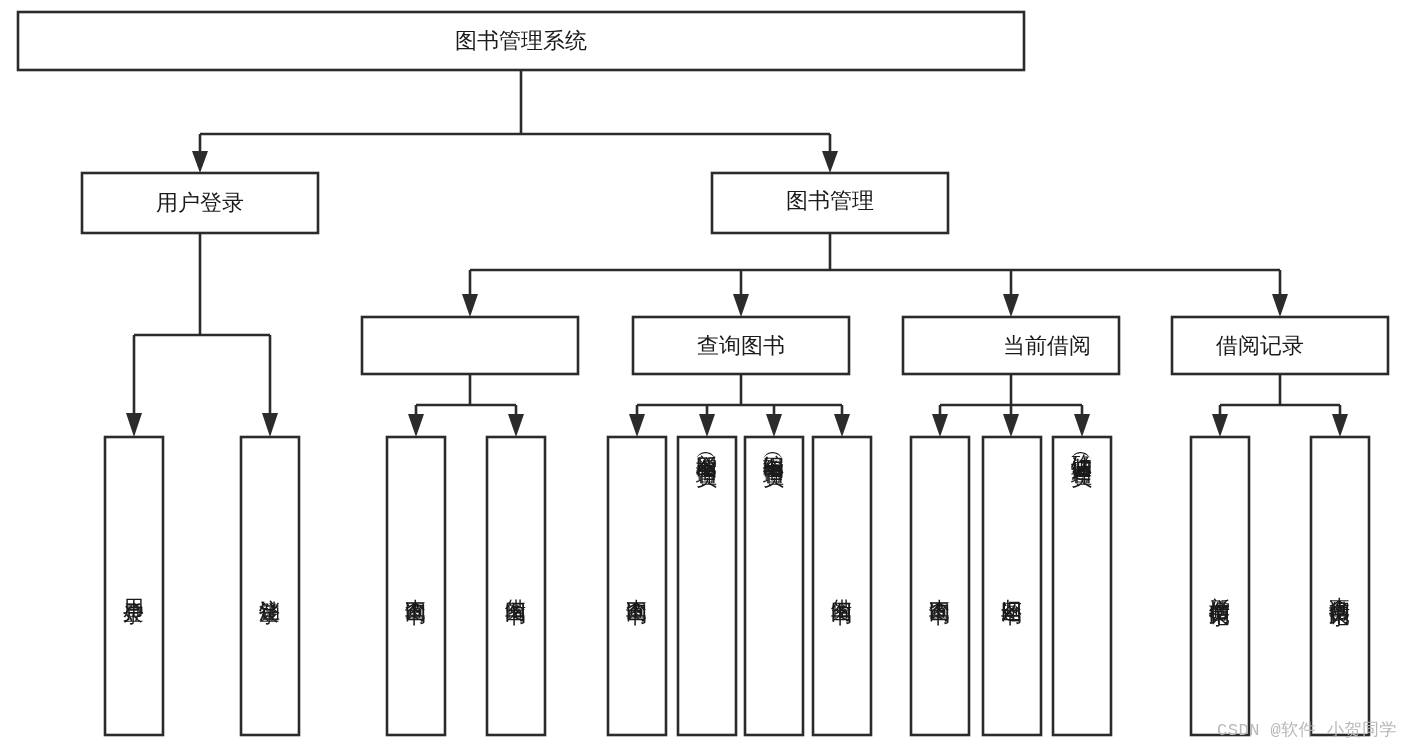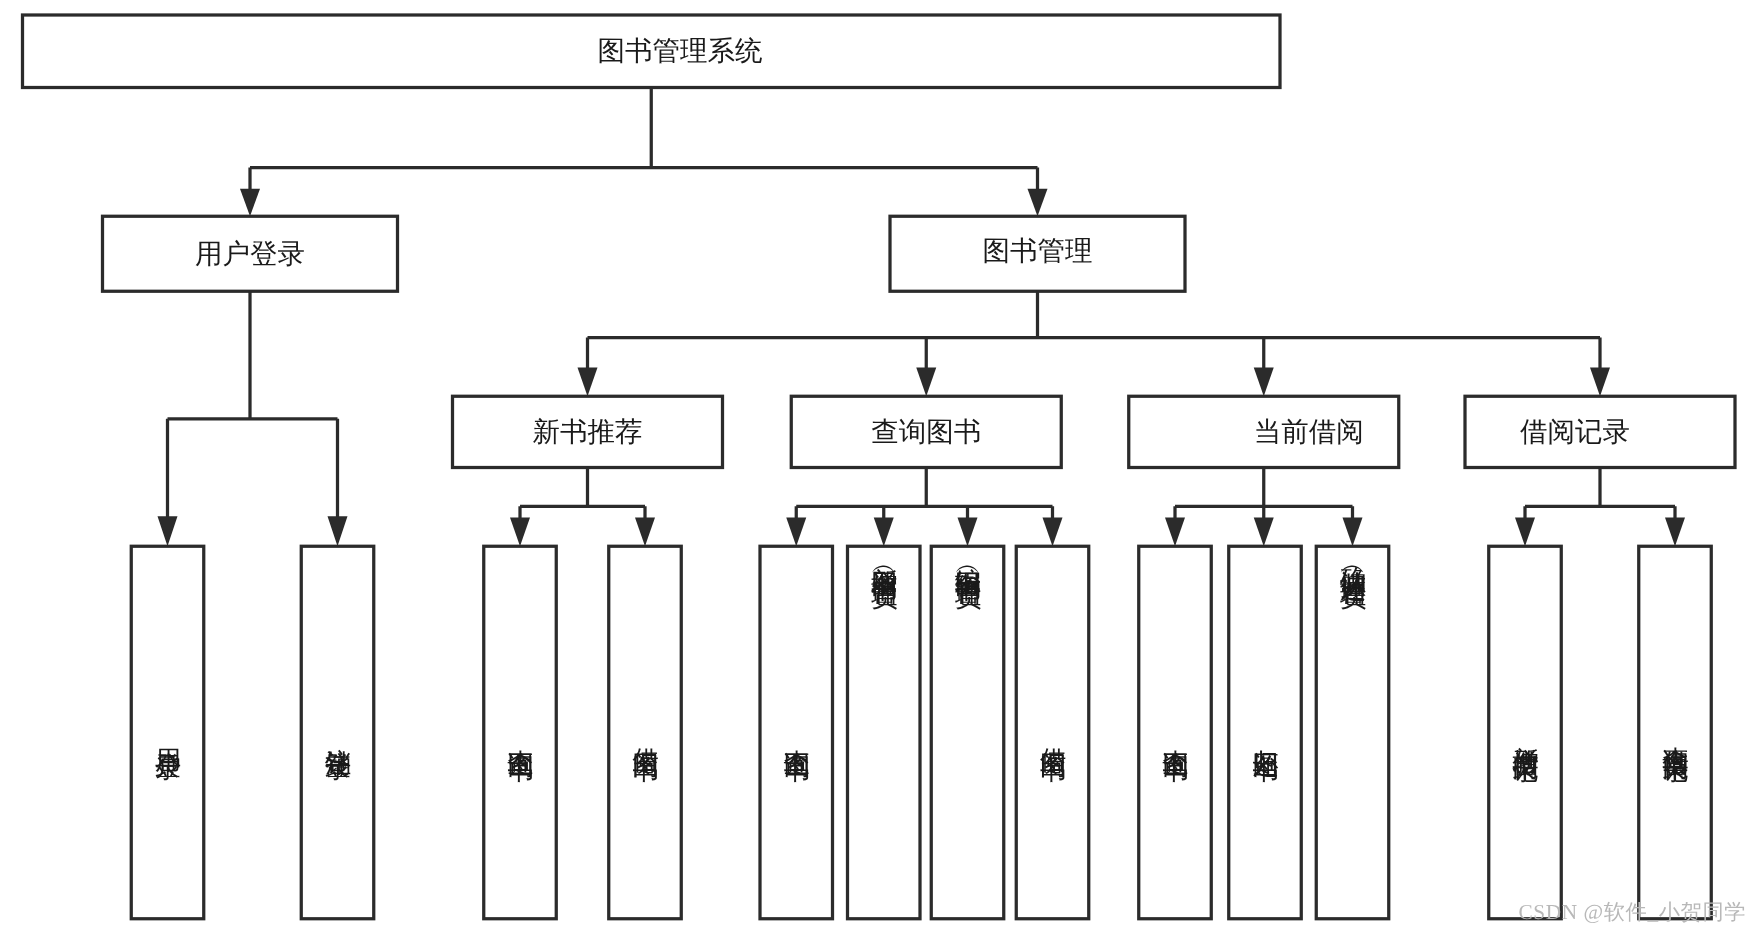--- a/index.html
+++ b/index.html
@@ -69,21 +69,21 @@
   .hlabel-text {
     font-family: "Liberation Sans", "DejaVu Sans", sans-serif;
     font-size: 22px;
     color: #1a1a1a;
     white-space: nowrap;
   }
   #watermark {
     position: absolute;
     right: 8px;
     bottom: 6px;
-    font-family: Liberation Serif, serif;
+    font-family: Liberation Mono, monospace;
     font-size: 17px;
     color: #b8b8b8;
     letter-spacing: 0.5px;
     white-space: nowrap;
     user-select: none;
   }
 </style>
 </head>
 <body>
 
@@ -183,35 +183,32 @@
       <path class="edge-line" d="M 1280 374 L 1280 405"></path>
       <path class="edge-line" d="M 1220 405 L 1340 405"></path>
       <path class="edge-line" d="M 1220 405 L 1220 418"></path>
       <path class="edge-line" d="M 1340 405 L 1340 418"></path>
       <polygon class="arrow-head" points="1220,437 1212,414 1228,414"></polygon>
       <polygon class="arrow-head" points="1340,437 1332,414 1348,414"></polygon>
     </g>
 
   </svg>
 
-  <div class="hlabel-wrap" style="left:18px; top:12px; width:1006px; height:58px;padding-left:23px;">
+  <div class="hlabel-wrap" style="left:18px; top:12px; width:1006px; height:58px;">
     <span class="hlabel-text">图书管理系统</span>
   </div>
 
   <div class="hlabel-wrap" style="left:82px; top:173px; width:236px; height:60px;">
     <span class="hlabel-text">用户登录</span>
   </div>
 
   <div class="hlabel-wrap" style="left:712px; top:173px; width:236px; height:56px;">
     <span class="hlabel-text">图书管理</span>
   </div>
 
-  <div class="hlabel-wrap" style="left:362px; top:317px; width:216px; height:57px;">
-    <span class="hlabel-text">新书推荐</span>
-  </div>
 
   <div class="hlabel-wrap" style="left:633px; top:317px; width:216px; height:57px;">
     <span class="hlabel-text">查询图书</span>
   </div>
 
   <div class="hlabel-wrap" style="left:903px; top:317px; width:216px; height:57px;padding-left:36px;">
     <span class="hlabel-text">当前借阅</span>
   </div>
 
   <div class="hlabel-wrap" style="left:1172px; top:317px; width:176px; height:57px;">

